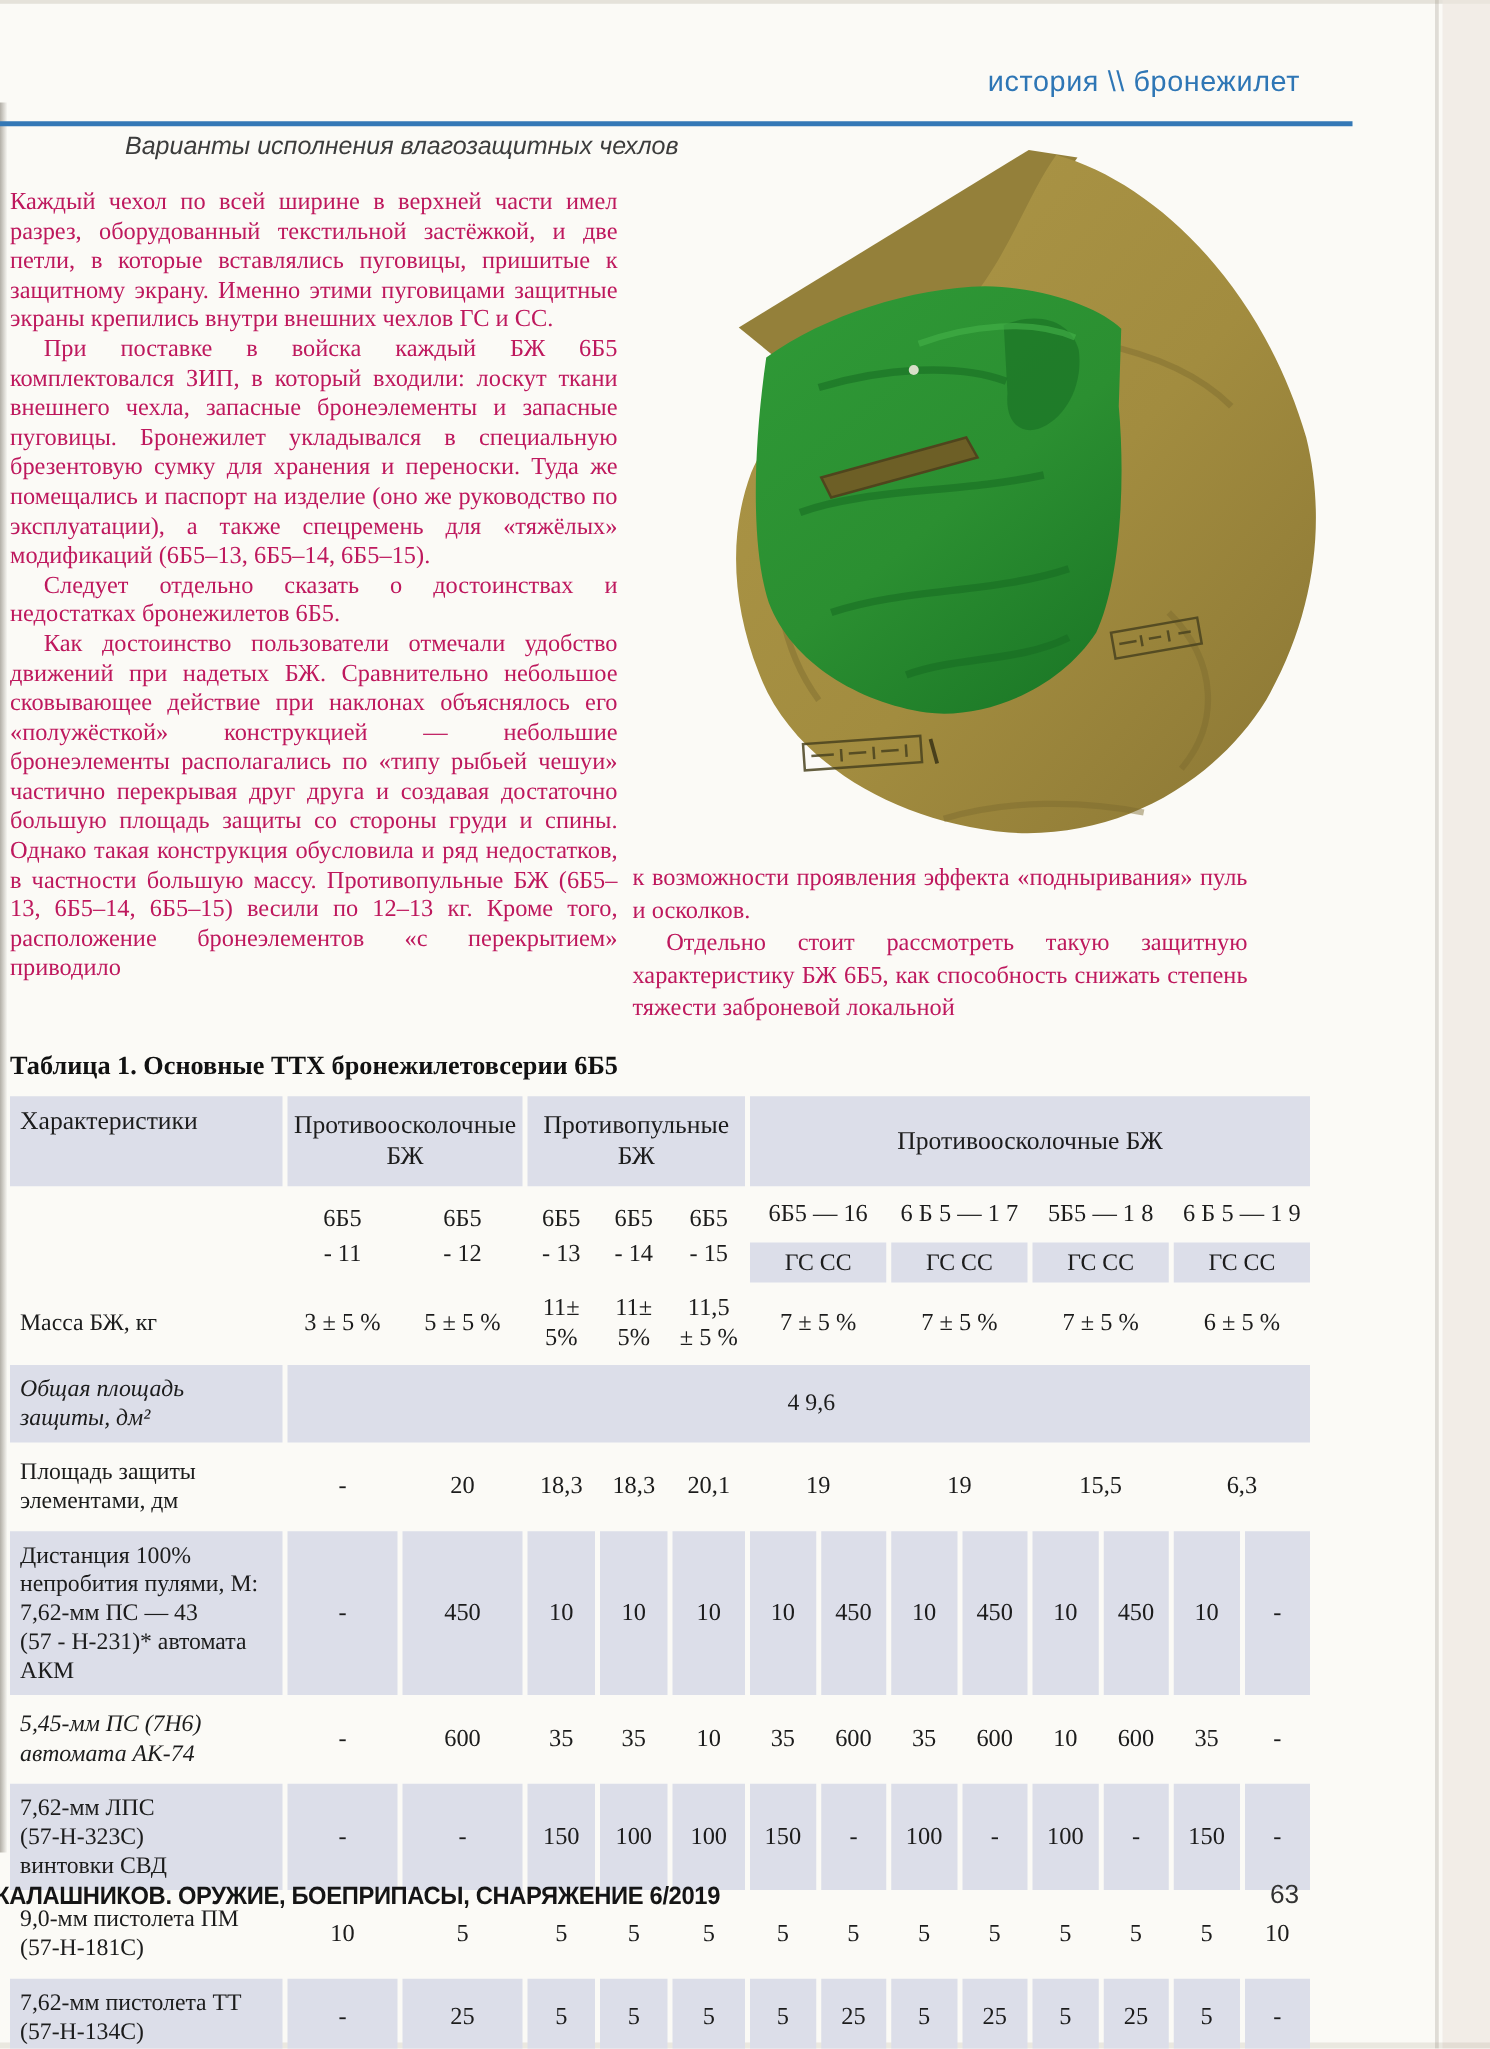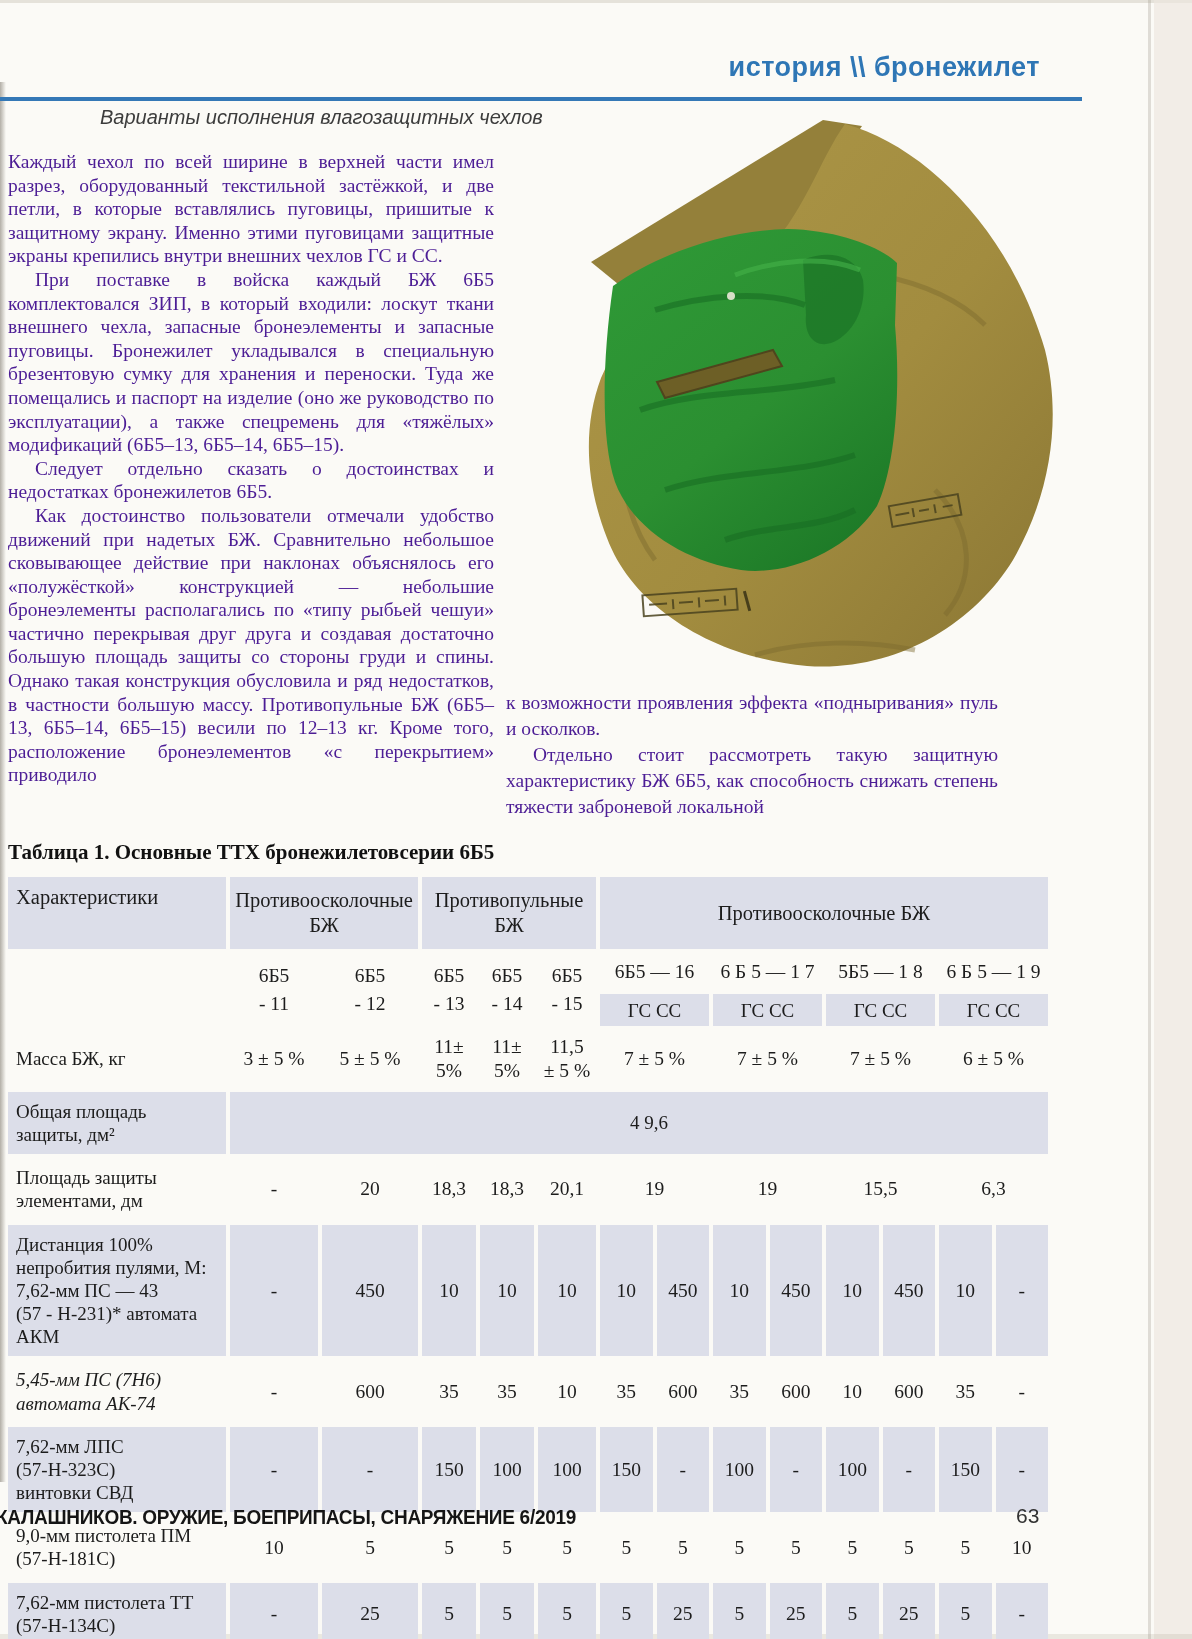--- a/index.html
+++ b/index.html
@@ -9,29 +9,29 @@
   
   .scan-edge-left{position:absolute;left:0;top:82px;width:6px;height:1400px;
     background:linear-gradient(to right,rgba(70,62,48,.40),rgba(70,62,48,0));}
   .scan-top{position:absolute;left:0;top:0;width:100%;height:3px;background:rgba(150,140,120,.22);}
   .scan-bottom{position:absolute;left:0;bottom:0;width:100%;height:5px;background:rgba(160,150,130,.18);}
   .scan-line-right{position:absolute;left:1148px;top:0;width:3px;height:1639px;background:rgba(160,152,138,.30);}
   .scan-strip-far-right{position:absolute;left:1154px;top:0;width:38px;height:1639px;background:rgba(236,231,223,.65);}
 
   
   .section-title{position:absolute;top:52px;right:152px;font-family:"Liberation Sans",sans-serif;
-    font-weight:bold;font-size:27px;color:#2e76b5;letter-spacing:.5px;}
+    font-weight:normal;font-size:23px;color:#2e76b5;letter-spacing:.5px;}
   .header-rule{position:absolute;left:0;top:97px;width:1082px;height:4px;background:#3478b6;}
   .figure-caption{position:absolute;left:100px;top:106px;font-family:"Liberation Sans",sans-serif;
     font-style:italic;font-size:20px;color:#3c3c3c;}
 
   
   .col-left{position:absolute;left:8px;top:150px;width:486px;}
   .col-right{position:absolute;left:506px;top:690px;width:492px;}
-  .col-left p,.col-right p{margin:0;text-align:justify;font-size:19.5px;color:#4c1d95;}
+  .col-left p,.col-right p{margin:0;text-align:justify;font-size:19.5px;color:#be185d;}
   .col-left p{line-height:23.6px;}
   .col-right p{line-height:26px;}
   .col-left p + p,.col-right p + p{text-indent:27px;}
 
   
   .figure-photo{position:absolute;left:505px;top:110px;width:568px;height:578px;}
 
   
   .table-wrap{position:absolute;left:8px;top:840px;width:1040px;}
   .table-title{font-weight:bold;font-size:21px;color:#111;margin:0 0 12px 0;}
@@ -173,21 +173,21 @@
         <div class="tc val" style="grid-area: 4 / 4 / span 1 / span 1;">11±
 5%</div>
         <div class="tc val" style="grid-area: 4 / 5 / span 1 / span 1;">11±
 5%</div>
         <div class="tc val" style="grid-area: 4 / 6 / span 1 / span 1;">11,5
 ± 5 %</div>
         <div class="tc val" style="grid-area: 4 / 7 / span 1 / span 2;">7 ± 5 %</div>
         <div class="tc val" style="grid-area: 4 / 9 / span 1 / span 2;">7 ± 5 %</div>
         <div class="tc val" style="grid-area: 4 / 11 / span 1 / span 2;">7 ± 5 %</div>
         <div class="tc val" style="grid-area: 4 / 13 / span 1 / span 2;">6 ± 5 %</div>
-        <div class="tc rowlabel shaded" style="grid-area: 5 / 1 / span 1 / span 1;">Общая площадь
+        <div class="tc rowlabel shaded" style="grid-area: 5 / 1 / span 1 / span 1; font-style: italic;">Общая площадь
 защиты, дм²</div>
         <div class="tc merged shaded" style="grid-area: 5 / 2 / span 1 / span 13;">4 9,6</div>
         <div class="tc rowlabel" style="grid-area: 6 / 1 / span 1 / span 1;">Площадь защиты
 элементами, дм</div>
         <div class="tc val" style="grid-area: 6 / 2 / span 1 / span 1;">-</div>
         <div class="tc val" style="grid-area: 6 / 3 / span 1 / span 1;">20</div>
         <div class="tc val" style="grid-area: 6 / 4 / span 1 / span 1;">18,3</div>
         <div class="tc val" style="grid-area: 6 / 5 / span 1 / span 1;">18,3</div>
         <div class="tc val" style="grid-area: 6 / 6 / span 1 / span 1;">20,1</div>
         <div class="tc val" style="grid-area: 6 / 7 / span 1 / span 2;">19</div>

